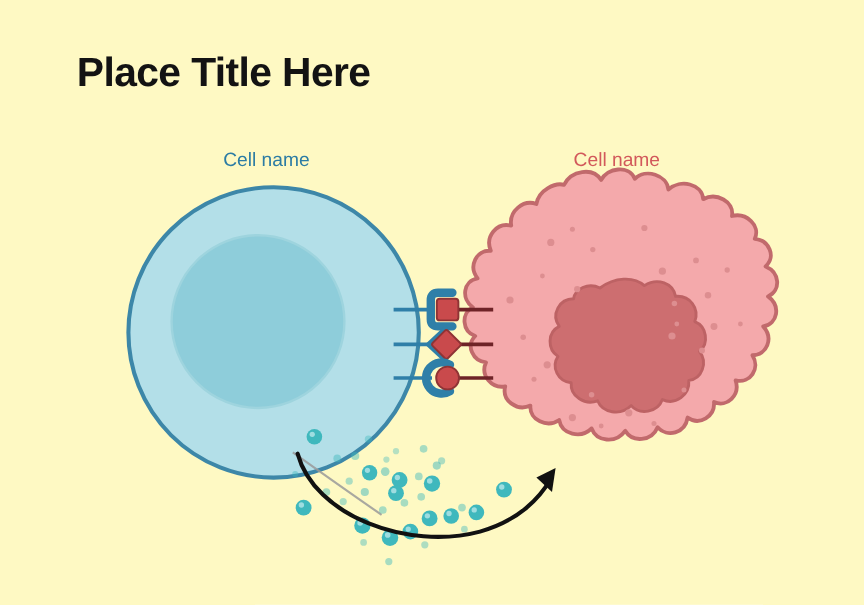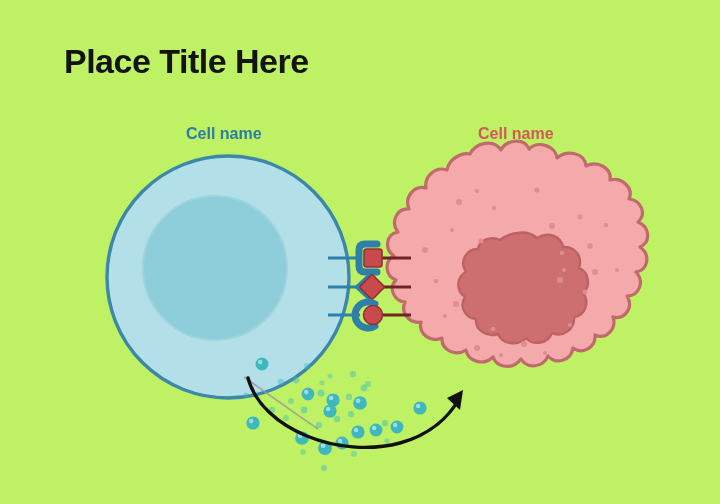--- a/index.html
+++ b/index.html
@@ -12,36 +12,36 @@
     height: 504px;
     font-family: "Liberation Sans", sans-serif;
     overflow: hidden;
     position: relative;
   }
   #slide {
     position: absolute;
     left: 0; top: 0;
     width: 720px;
     height: 504px;
-    background: #bef264;
+    background: #fef9c3;
   }
   #title {
     position: absolute;
     left: 64px;
     top: 42px;
     font-size: 34px;
     font-weight: bold;
     color: #131313;
     letter-spacing: -0.5px;
     white-space: nowrap;
   }
   .cell-label {
     position: absolute;
     font-size: 16px;
-    font-weight: bold;
+    font-weight: normal;
     white-space: nowrap;
   }
   #label-left {
     left: 186px;
     top: 125px;
     color: #2c7ca4;
   }
   #label-right {
     left: 478px;
     top: 125px;

